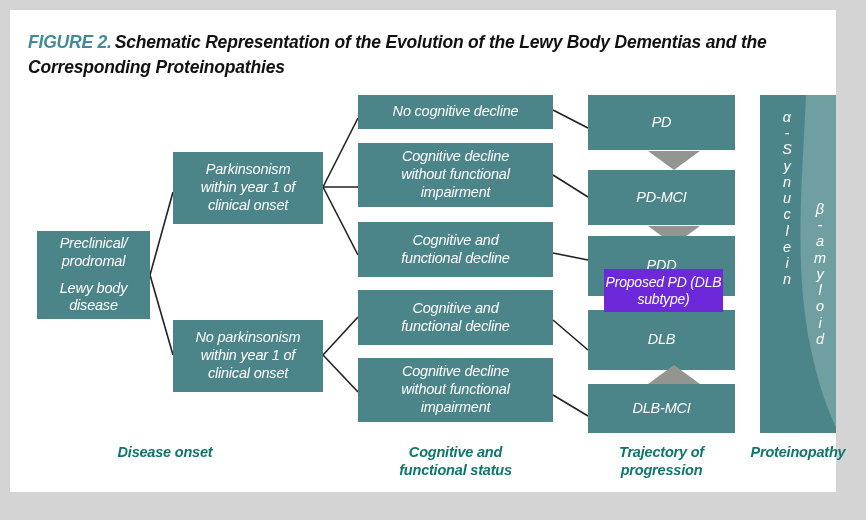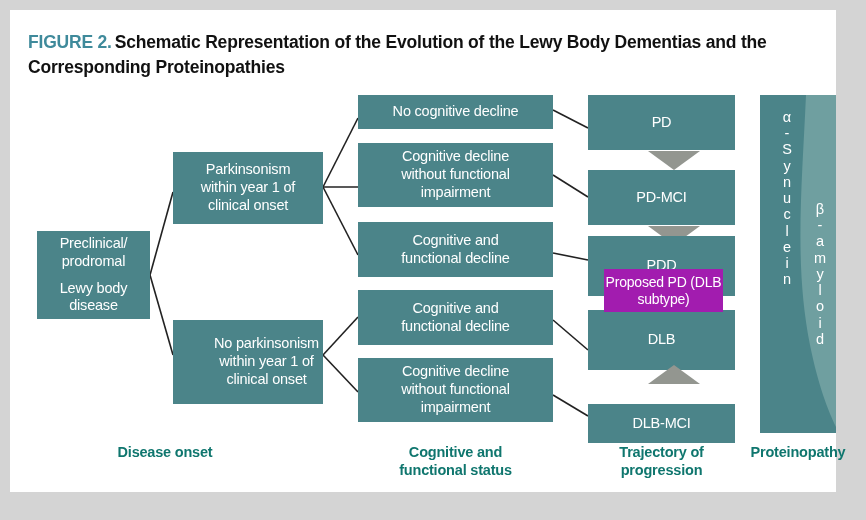--- a/index.html
+++ b/index.html
@@ -7,20 +7,21 @@
     width:866px;height:520px;
     background:#d4d4d4;
     font-family:"Liberation Sans", sans-serif;
     overflow:hidden;
   }
   #figure-frame{
     position:absolute;
     left:10px;top:10px;
     width:826px;height:482px;
     background:#ffffff;
+    font-style:italic;
   }
   
   #figure-title{
     position:absolute;
     left:18px; top:20px;
     width:780px;
     font-size:17.5px;
     font-weight:bold;
     line-height:1.42;
     color:#111111;
@@ -67,21 +68,21 @@
     border-top:19px solid #939690;
   }
   .arrow.up{
     border-left:26px solid transparent;
     border-right:26px solid transparent;
     border-bottom:19px solid #939690;
   }
   
   #proposed-box{
     position:absolute;
-    background:#a21caf;
+    background:#6d28d9;
     color:#ffffff;
     display:flex;
     align-items:center;
     justify-content:center;
     text-align:center;
     font-size:14px;
     line-height:1.2;
     letter-spacing:-0.2px;
   }
   
@@ -159,21 +160,21 @@
   </div>
 
   <div class="node" style="left:163px; top:142px; width:150px; height:72px;align-items:center;">
     <span class="lines">
       <span>Parkinsonism</span>
       <span>within year 1 of</span>
       <span>clinical onset</span>
     </span>
   </div>
 
-  <div class="node" style="left:163px; top:310px; width:150px; height:84px;justify-content:flex-end;">
+  <div class="node" style="left:163px; top:310px; width:150px; height:72px;">
     <span class="lines">
       <span>No parkinsonism</span>
       <span>within year 1 of</span>
       <span>clinical onset</span>
     </span>
   </div>
 
   <div class="node" style="left:348px; top:85px; width:195px; height:34px;">
     <span class="lines">
       <span>No cognitive decline</span>
@@ -233,21 +234,21 @@
   </div>
 
   <div class="node" style="left:578px; top:300px; width:147px; height:60px;">
     <span class="lines">
       <span>DLB</span>
     </span>
   </div>
 
   <div class="arrow up" style="left:638px; top:355px;"></div>
 
-  <div class="node" style="left:578px; top:374px; width:147px; height:39px;margin-top:20px;">
+  <div class="node" style="left:578px; top:374px; width:147px; height:49px;">
     <span class="lines">
       <span>DLB-MCI</span>
     </span>
   </div>
 
   <div id="proposed-box" style="left:594px; top:259px; width:119px; height:43px;">
     <span class="lines">
       <span>Proposed PD</span>
       <span>(DLB subtype)</span>
     </span>

